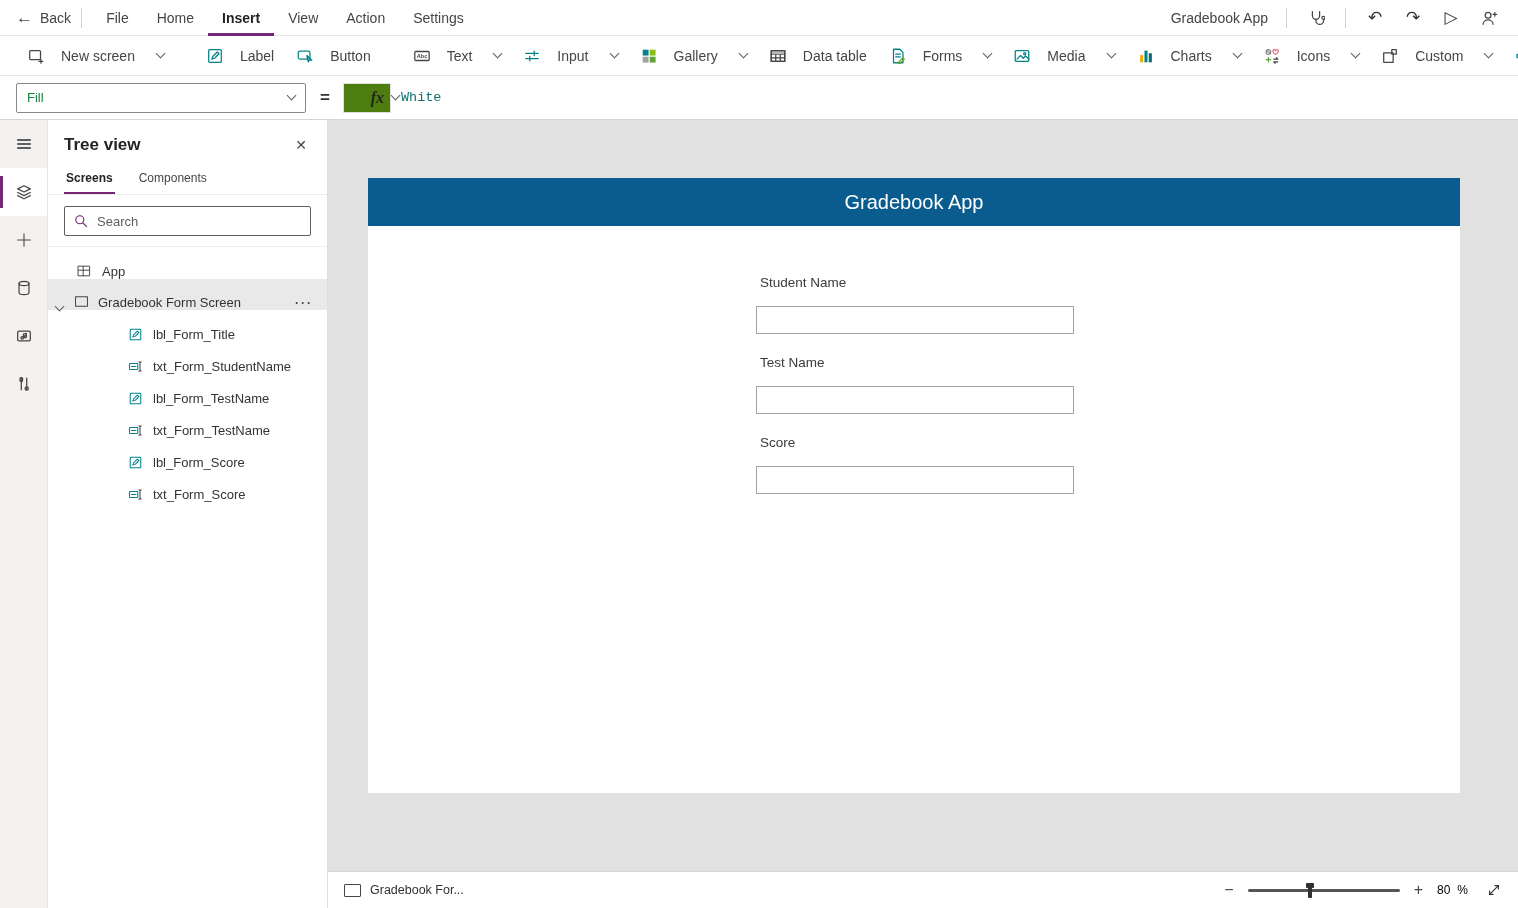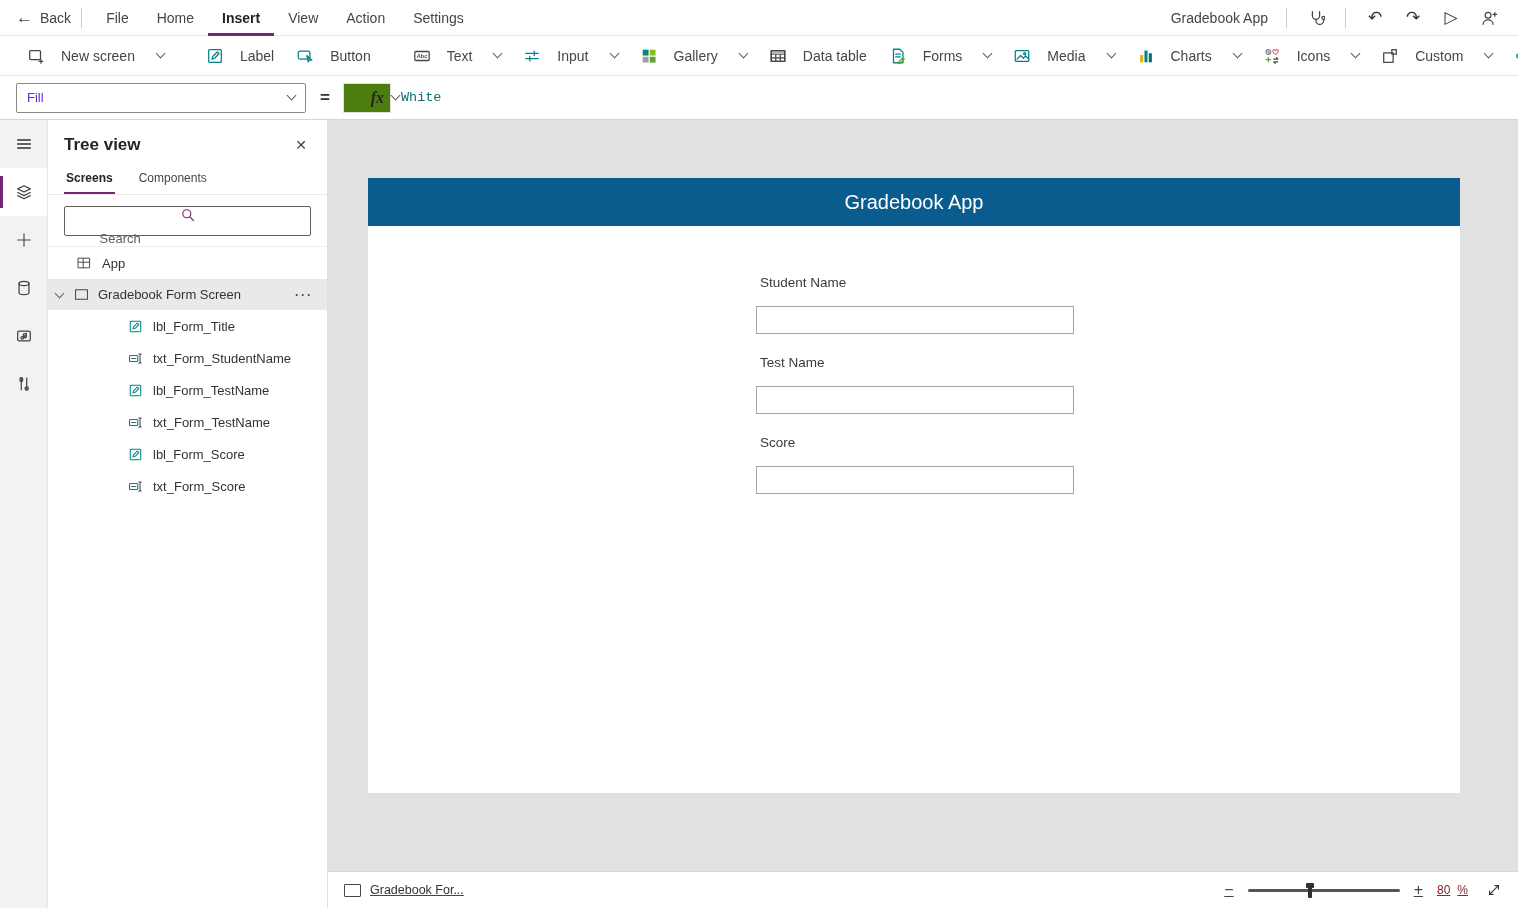--- a/index.html
+++ b/index.html
@@ -27,21 +27,21 @@
   .glyph { font-size:17px; color:#323130; line-height:1; }
 
   
   .ribbon { height:40px; display:flex; align-items:center; padding:0 8px 0 16px;
             border-bottom:1px solid #e8e8e8; font-size:14px; }
   .rib-item { display:flex; align-items:center; gap:16px; padding:0 11px; height:40px; cursor:pointer; white-space:nowrap; }
 
   
   .fbar { height:44px; display:flex; align-items:center; padding:0 0 0 16px; border-bottom:1px solid #d6d6d6; }
   .prop-select { width:290px; height:30px; border:1px solid #8a8886; border-radius:2px;
-                 display:flex; align-items:center; padding:0 10px; font-size:13px; color:#6d28d9; cursor:pointer; }
+                 display:flex; align-items:center; padding:0 10px; font-size:13px; color:#15803d; cursor:pointer; }
   .prop-select .chev { margin-left:auto; }
   .equals { font-size:17px; font-weight:700; color:#323130; margin:0 13px 0 14px; }
   .fx-btn { width:48px; height:30px; display:flex; align-items:center; justify-content:center;
             border:1px solid #e1dfdd; background:#4d7c0f; cursor:pointer; gap:2px;padding-left:36px; }
   .fx-glyph { font-family:"Liberation Serif", serif; font-style:italic; font-weight:700; font-size:16px; color:#242424; }
   .formula-input { flex:1; height:30px; border:none; outline:none; padding:0 10px;
                    font-family:"Liberation Mono", monospace; font-size:13.5px; color:#0f7171; }
 
   
   .main { display:flex; height:788px; }
@@ -54,49 +54,49 @@
 
   
   .panel { width:280px; background:#fff; border-right:1px solid #e1dfdd; display:flex; flex-direction:column; }
   .panel-head { display:flex; align-items:center; padding:15px 16px 6px; }
   .panel-title { font-size:17px; font-weight:700; color:#242424; }
   .close-x { margin-left:auto; font-size:14px; color:#484644; cursor:pointer; padding:2px 4px; }
   .tabs { display:flex; gap:4px; padding:4px 16px 0; border-bottom:1px solid #edebe9; }
   .tab { font-size:12px; padding:6px 2px 7px; margin-right:18px; cursor:pointer; color:#484644; }
   .tab.active { font-weight:700; color:#242424; border-bottom:2px solid #742774; }
   .search-wrap { margin:11px 16px 10px; height:30px; border:1px solid #605e5c; border-radius:2px;
-                 display:flex; align-items:center; padding:0 8px; gap:8px; background:#fff;flex-direction:column; }
+                 display:flex; align-items:center; padding:0 8px; gap:8px; background:#fff; }
   .search-wrap input { border:none; outline:none; flex:1; font-size:13px; color:#323130; background:transparent; }
   .search-wrap input::placeholder { color:#605e5c; }
   .tree { font-size:13px; color:#333; border-top:1px solid #f0efee; }
-  .trow { height:30px; display:flex; align-items:center; gap:10px; cursor:pointer; }
+  .trow { height:30px; display:flex; align-items:flex-end; gap:10px; cursor:pointer; }
   .trow.app { padding-left:28px; height:32px; }
   .trow.screen { padding-left:8px; background:#e9e9e9; height:31px; gap:8px; }
   .trow.child { padding-left:46px; height:32px;margin-left:34px; }
   .ellipsis { margin-left:auto; padding-right:14px; letter-spacing:2px; font-weight:700; color:#484644; font-size:12px; }
 
   
   .canvas { flex:1; position:relative; background:#e1e1e1; overflow:hidden; }
   .artboard { position:absolute; left:40px; top:58px; width:1092px; height:615px; background:#fff; }
   .app-header { height:48px; display:flex; align-items:center; justify-content:center; }
   .app-header-title { color:#fff; font-size:20px; }
   .field-label { position:absolute; left:392px; font-size:13.5px; color:#3b3a39; }
   .field-box { position:absolute; left:388px; width:318px; height:28px; border:1px solid #a6a4a2; background:#fff; padding:0 8px; font-size:13px; outline:none; }
 
   
   .statusbar { position:absolute; left:0; right:0; bottom:0; height:37px; background:#fff;
-               border-top:1px solid #d6d6d6; display:flex; align-items:center; padding:0 16px;text-decoration:underline; }
+               border-top:1px solid #d6d6d6; display:flex; align-items:center; padding:0 16px; }
   .scr-mini { width:17px; height:13px; border:1.6px solid #484644; border-radius:1px; flex:none; }
   .status-label { font-size:12.5px; color:#323130; margin-left:9px; }
   .zoom-ctl { margin-left:auto; display:flex; align-items:center; gap:14px; }
   .zbtn { font-size:16px; color:#484644; cursor:pointer; line-height:1; }
   .ztrack { width:152px; height:3px; background:#555; border-radius:2px; position:relative; cursor:pointer; }
   .zthumb { position:absolute; left:40%; top:-6px; width:4px; height:15px; background:#323130; border-radius:1px; }
   .zthumb::before { content:""; position:absolute; left:-2px; top:0; width:8px; height:5px; background:#323130; border-radius:1px; }
-  .zval { font-size:12px; color:#7f1d1d; display:flex; gap:7px; }
+  .zval { font-size:12px; color:#000000; display:flex; gap:7px; }
   .fit-icon { margin-left:4px; cursor:pointer; }
 </style>
 </head>
 <body>
 
 <div class="topbar">
   <div class="back">
     <span class="arrow">←</span>
     <span>Back</span>
   </div>

